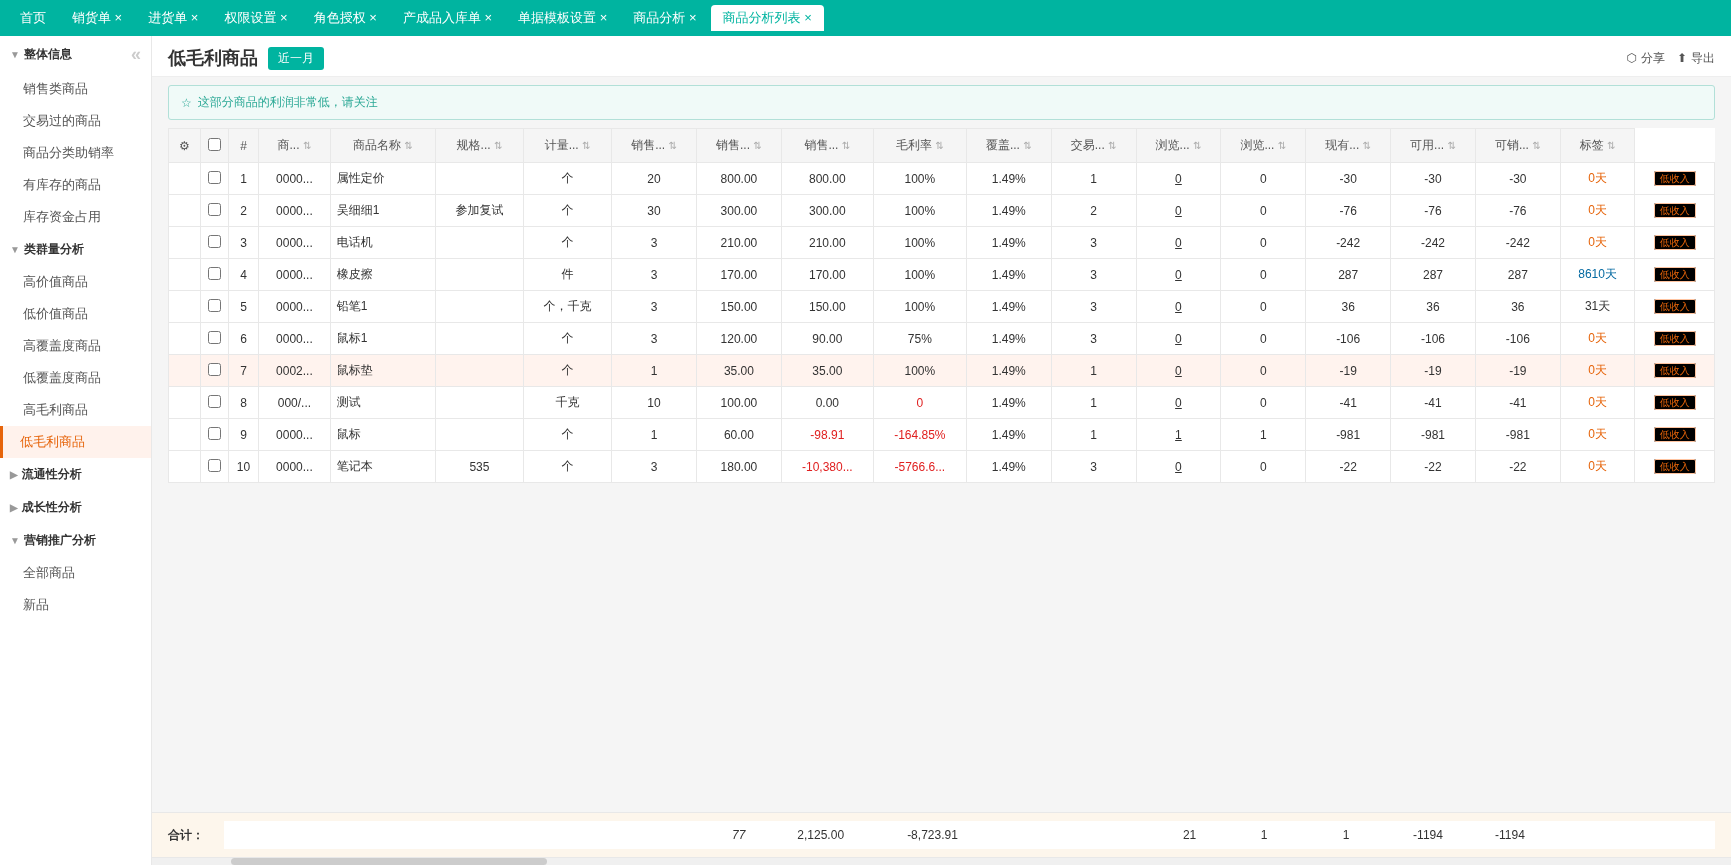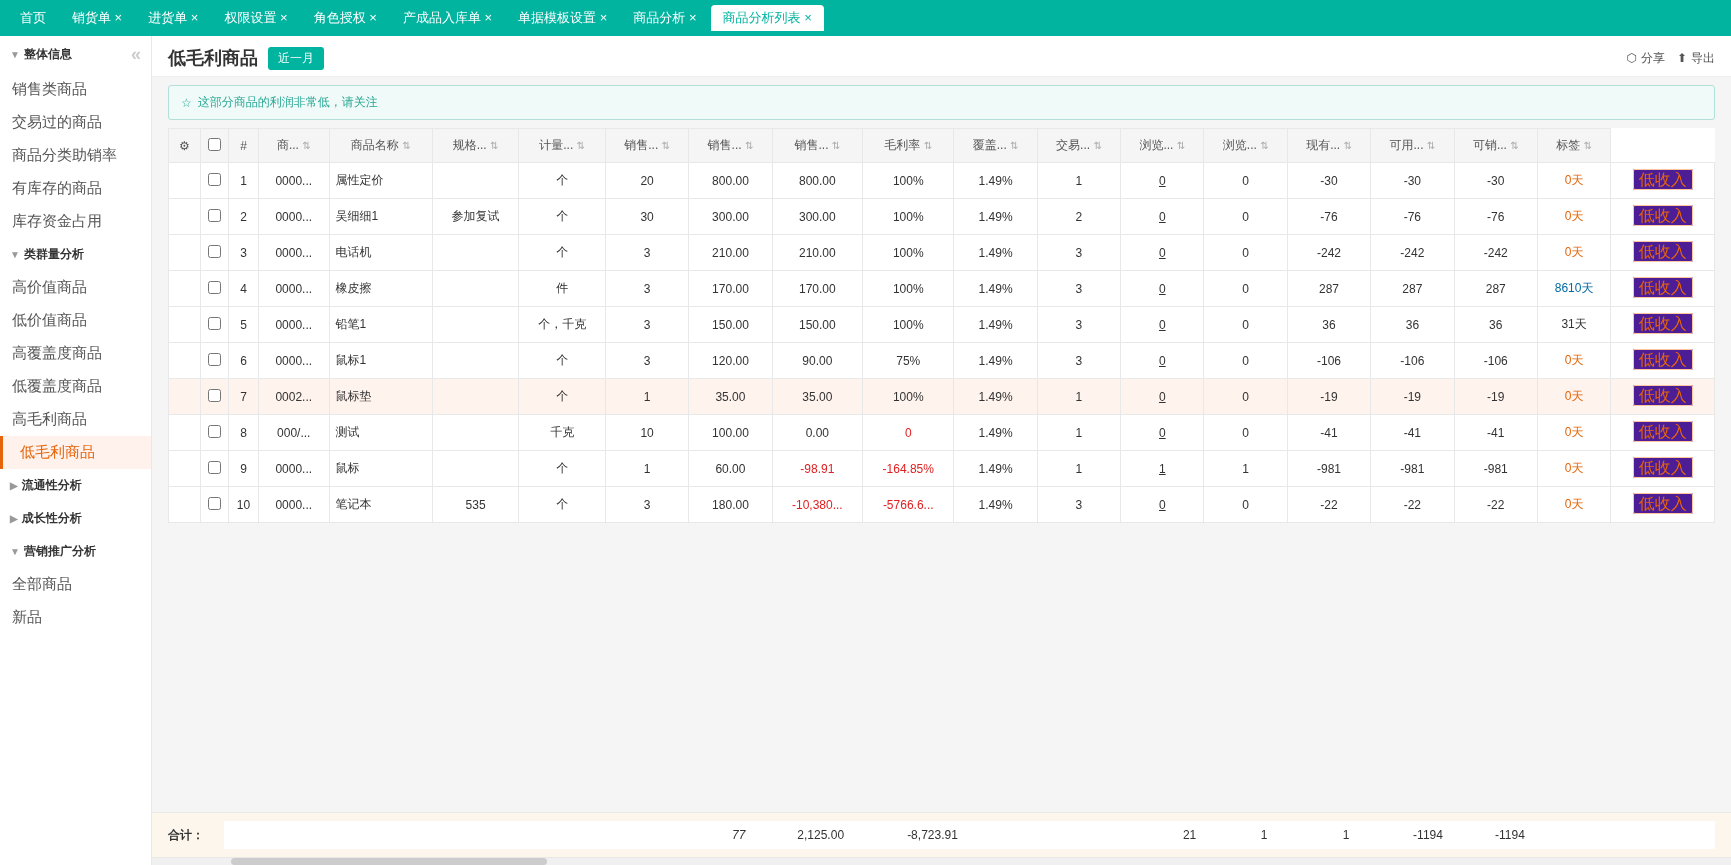--- a/index.html
+++ b/index.html
@@ -42,22 +42,22 @@
       display: flex;
       align-items: center;
       padding: 8px 10px;
       font-size: 12px;
       color: #333;
       cursor: pointer;
       font-weight: bold;
     }
     .sidebar-group-header .arrow { margin-right: 4px; color: #999; font-size: 10px; }
     .sidebar-item {
-      padding: 7px 12px 7px 12px;
-      font-size: 15px;
+      padding: 7px 12px 7px 23px;
+      font-size: 13px;
       color: #555;
       cursor: pointer;
     }
     .sidebar-item.active { background: #fff2ec; color: #e6640a; border-left: 3px solid #e6640a; padding-left: 17px; }
 
     
     .content {
       flex: 1;
       display: flex;
       flex-direction: column;
@@ -162,26 +162,26 @@
     td {
       padding: 7px 6px;
       border: 1px solid #e8e8e8;
       text-align: center;
       color: #333;
       white-space: nowrap;
     }
     tbody tr.highlighted { background: #fff3ee; }
 
     .tag-badge {
-      background: #4c1d95;
+      background: #000000;
       color: #e6640a;
       border: 1px solid #ffc4a0;
       border-radius: 2px;
       padding: 1px 5px;
-      font-size: 16px;
+      font-size: 10px;
     }
     .underline { text-decoration: underline; cursor: pointer; }
 
     
     .footer-totals {
       background: #fdf6ec;
       border-top: 1px solid #e8e8e8;
       padding: 8px 16px;
       display: flex;
       align-items: center;

